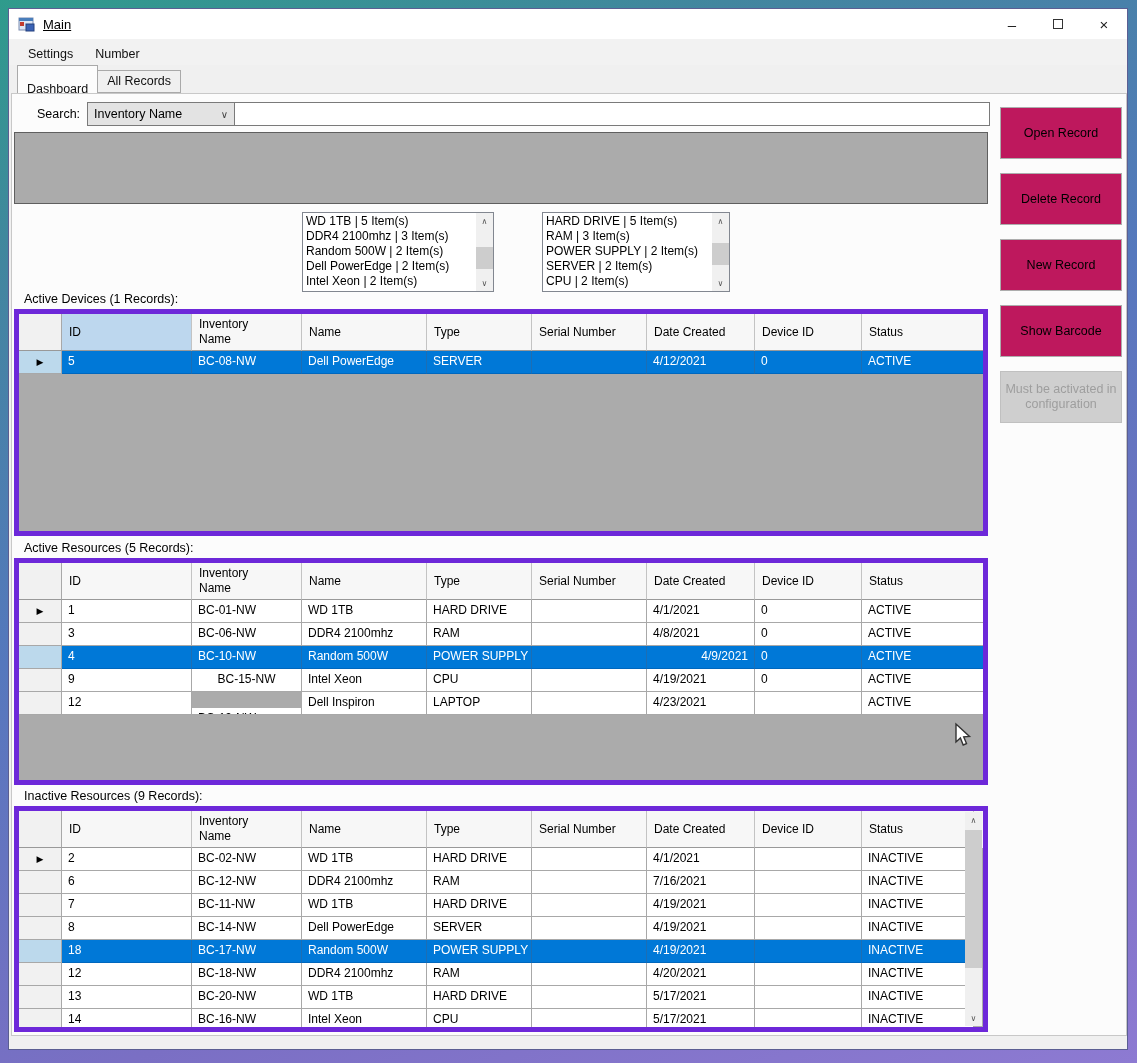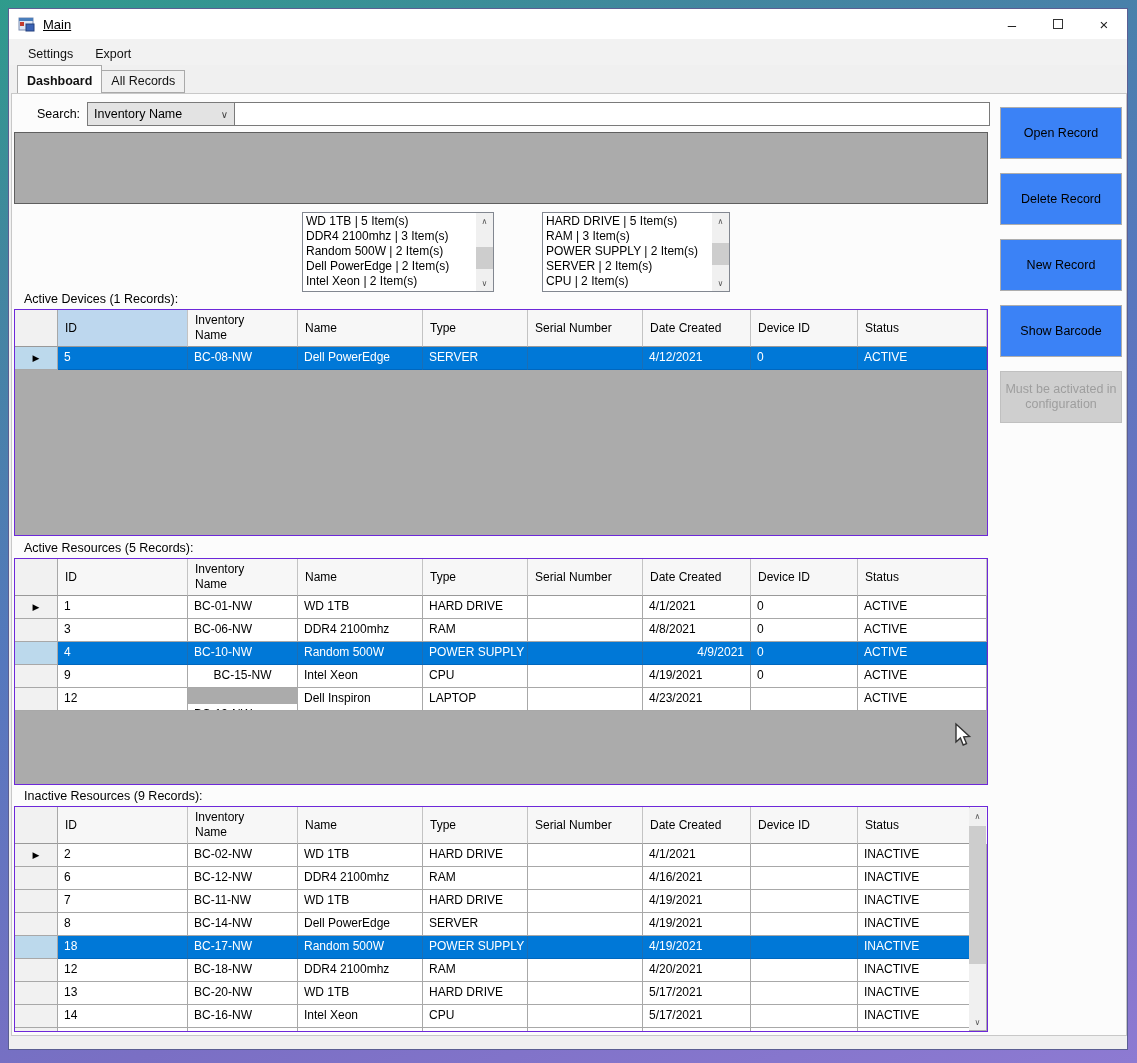--- a/index.html
+++ b/index.html
@@ -21,21 +21,21 @@
   .maxbox { width:10px; height:10px; border:1.5px solid #333; display:inline-block; }
 
   
   .menubar { height:26px; background:#f2f2f2; display:flex; align-items:flex-end; padding-left:8px; }
   .menubar span { font-size:12.5px; color:#111; padding:4px 11px; }
 
   
   .tabstrip { position:relative; height:28px; z-index:2; padding-left:8px; display:flex; align-items:flex-end; }
   .tab { font-size:12.5px; color:#111; border:1px solid #a9a9a9; background:#f0f0f0;
     padding:3px 9px 4px 9px; height:23px; margin-right:-1px; }
-  .tab.active { background:#fcfcfc; border-bottom:none; height:28px; padding-top:8px; position:relative; z-index:3;font-weight:bold; }
+  .tab.active { background:#fcfcfc; border-bottom:none; height:28px; padding-top:16px; position:relative; z-index:3; }
 
   
   .tabpage { position:absolute; left:2px; top:84px; width:1116px; height:943px;
     background:#fcfcfc; border:1px solid #c8c8c8; }
 
   .search-label { position:absolute; left:25px; top:13px; font-size:12.5px; color:#000; }
   .combo { position:absolute; left:75px; top:8px; width:148px; height:24px; background:#e3e3e3;
     border:1px solid #7a7a7a; display:flex; align-items:center; padding:0 6px; font-size:12.5px; }
   .combo .cval { flex:1; }
   .combo .chev { font-size:10px; color:#444; }
@@ -60,38 +60,38 @@
     font-size:8px; color:#555; flex:0 0 16px; }
   .sc-track { flex:1; position:relative; }
   .sc-thumb { position:absolute; left:0; width:100%; background:#cdcdcd; }
 
   
   .grid-label { position:absolute; left:12px; font-size:12.5px; color:#000; }
   .l1 { top:198px; } .l2 { top:447px; } .l3 { top:695px; }
 
   
   .grid { position:absolute; left:2px; width:974px; background:#ababab;
-    border:1px solid #6d28d9; overflow:hidden; }
+    border:5px solid #6d28d9; overflow:hidden; }
   .g1 { top:215px; height:227px; } .g2 { top:464px; height:227px; } .g3 { top:712px; height:226px; }
   .g-head { display:flex; height:37px; background:#f7f7f7; }
   .g-hcell { border-right:1px solid #c3c3c3; border-bottom:1px solid #999;
     display:flex; align-items:center; padding:2px 7px; font-size:12px; color:#000; background:#f7f7f7; }
   .g-hcell.hl { background:#bdd7ee; }
   .g-head .g-hcell:nth-child(3) span { display:block; width:66px; line-height:15px; }
   .g-corner { background:#f1f1f1; border-right:1px solid #a8a8a8; }
   .g-row { display:flex; height:23px; }
   .g-rowhead { background:#f1f1f1; border-right:1px solid #a8a8a8; border-bottom:1px solid #a8a8a8;
     display:flex; align-items:center; justify-content:center; font-size:9px; color:#000; }
   .g-rowhead.sel { background:#bcd9ec; }
   .g-cell { background:#fff; border-right:1px solid #a8a8a8; border-bottom:1px solid #a8a8a8;
     font-size:12px; line-height:21px; padding:0 6px; white-space:nowrap; overflow:hidden; color:#000; }
   .g-row.sel .g-cell { background:#0078d7; color:#fff; border-right-color:#1c6eb4; border-bottom-color:#0067be; }
 
   
-  .btn { position:absolute; left:988px; width:122px; height:52px; background:#3b82f6;
+  .btn { position:absolute; left:988px; width:122px; height:52px; background:#be185d;
     border:1px solid #adadad; font-size:12.5px; color:#000; font-family:"Liberation Sans", sans-serif; }
   .b1 { top:13px; } .b2 { top:79px;text-align:center; } .b3 { top:145px; } .b4 { top:211px; }
   .btn.off { top:277px; background:#cfcfcf; border-color:#c0c0c0; color:#9e9e9e; line-height:15px; }
 
   .cursor { position:absolute; left:951px; top:722px; z-index:10; }
 </style>
 </head>
 <body>
 
 <div class="desktop">
@@ -110,21 +110,21 @@
       <span class="tb-spacer"></span>
       <span class="ctrl">–</span>
       <span class="ctrl">
           <span class="maxbox"></span>
         </span>
       <span class="ctrl">×</span>
     </div>
 
     <div class="menubar">
       <span>Settings</span>
-      <span>Export</span>
+      <span>Number</span>
     </div>
 
     <div class="tabstrip">
       <div class="tab active">Dashboard</div>
       <div class="tab">All Records</div>
     </div>
 
     <div class="tabpage">
 
       <span class="search-label">Search:</span>
@@ -337,21 +337,21 @@
             <div class="g-cell" style="flex: 0 0 107px;"></div>
             <div class="g-cell" style="flex: 0 0 112px;">INACTIVE</div>
           </div>
           <div class="g-row">
             <div class="g-rowhead" style="flex: 0 0 43px;"></div>
             <div class="g-cell" style="flex: 0 0 130px;">6</div>
             <div class="g-cell" style="flex: 0 0 110px;">BC-12-NW</div>
             <div class="g-cell" style="flex: 0 0 125px;">DDR4 2100mhz</div>
             <div class="g-cell" style="flex: 0 0 105px;">RAM</div>
             <div class="g-cell" style="flex: 0 0 115px;"></div>
-            <div class="g-cell" style="flex: 0 0 108px;">4/16/2021</div>
+            <div class="g-cell" style="flex: 0 0 108px;">7/16/2021</div>
             <div class="g-cell" style="flex: 0 0 107px;"></div>
             <div class="g-cell" style="flex: 0 0 112px;">INACTIVE</div>
           </div>
           <div class="g-row">
             <div class="g-rowhead" style="flex: 0 0 43px;"></div>
             <div class="g-cell" style="flex: 0 0 130px;">7</div>
             <div class="g-cell" style="flex: 0 0 110px;">BC-11-NW</div>
             <div class="g-cell" style="flex: 0 0 125px;">WD 1TB</div>
             <div class="g-cell" style="flex: 0 0 105px;">HARD DRIVE</div>
             <div class="g-cell" style="flex: 0 0 115px;"></div>

